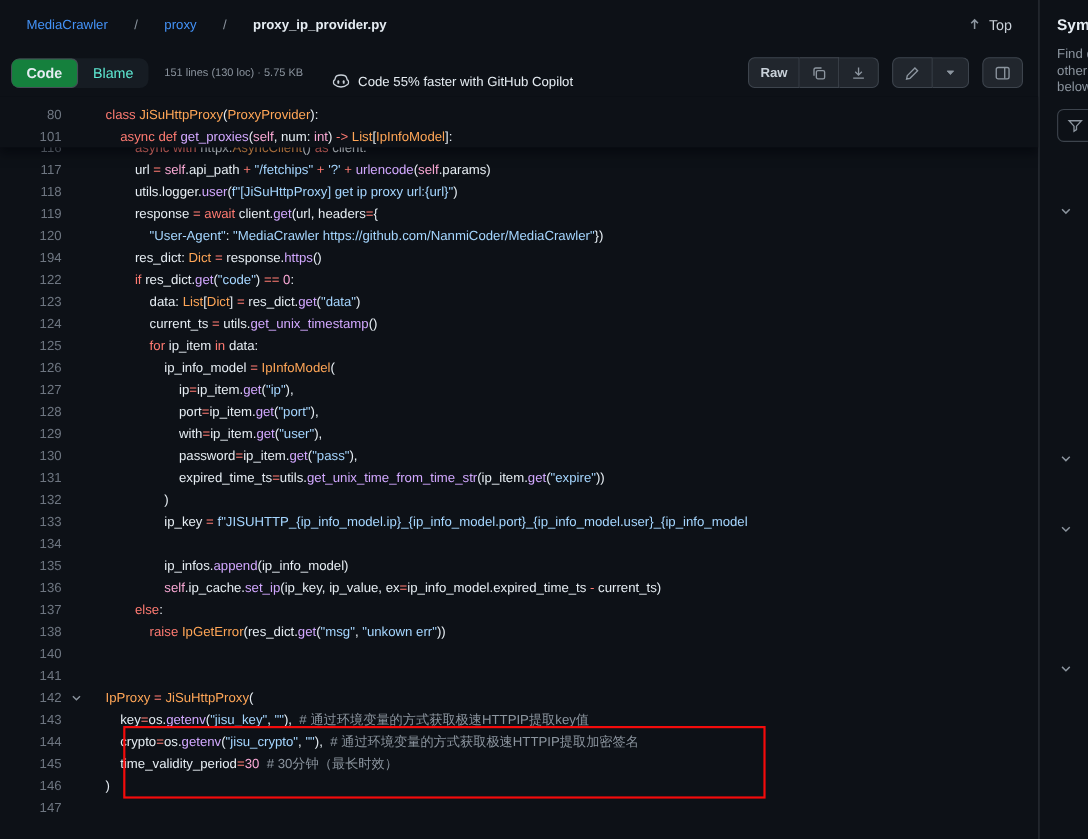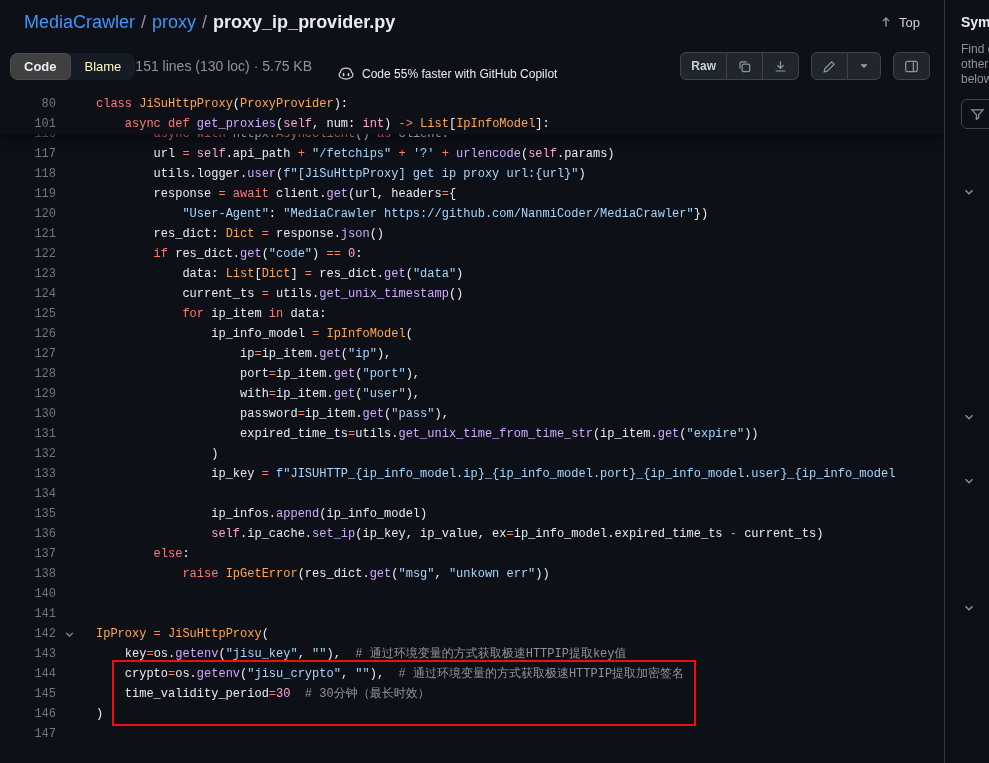--- a/index.html
+++ b/index.html
@@ -3,49 +3,49 @@
 <meta charset="utf-8">
 <style>
   * { margin:0; padding:0; box-sizing:border-box; }
   html,body { width:989px; height:763px; overflow:hidden; background:#0d1117; }
   body { font-family:"Liberation Sans", sans-serif; color:#e6edf3; }
   .app { display:flex; width:1244px; height:763px; }
   .main { width:944px; flex:none; display:flex; flex-direction:column; }
 
   
   .header { height:44px; flex:none; display:flex; align-items:center; padding:0 24px; }
-  .crumbs { font-size:18px; display:flex; align-items:center; gap:6px;justify-content:flex-end; }
+  .crumbs { font-size:12px; display:flex; align-items:center; gap:24px;justify-content:flex-end; }
   .crumb-link { color:#4493f8; text-decoration:none; cursor:pointer; }
   .crumb-sep { color:#8b949e; }
   .crumb-file { color:#e6edf3; font-weight:700; }
   .top-btn { margin-left:auto; display:flex; align-items:center; gap:6px; font-size:13px; color:#c9d1d9; cursor:pointer; background:none; border:none; font-family:inherit; }
   .icon { display:inline-flex; align-items:center; justify-content:center; }
   .icon svg { display:block; }
 
   
   .toolbar { height:44px; flex:none; display:flex; align-items:center; padding:0 14px 0 10px; gap:0; }
   .seg { display:inline-flex; background:#161c23; border-radius:8px; overflow:hidden; }
-  .seg-tab { font-size:13px; color:#fef9c3; padding:5px 13px; cursor:pointer; border:1px solid transparent; border-radius:6px; background:transparent; font-family:inherit; }
-  .seg-tab.active { background:#404040; border-color:#464d56; color:#e6edf3; font-weight:600; }
-  .file-info { font-size:14px; color:#8b949e; margin-left:0; white-space:nowrap; }
+  .seg-tab { font-size:13px; color:#5eead4; padding:5px 13px; cursor:pointer; border:1px solid transparent; border-radius:6px; background:transparent; font-family:inherit; }
+  .seg-tab.active { background:#15803d; border-color:#464d56; color:#e6edf3; font-weight:600; }
+  .file-info { font-size:10px; color:#8b949e; margin-left:14px; white-space:nowrap; }
   .copilot { display:flex; align-items:center; gap:8px; margin-left:26px; font-size:12px; color:#e6edf3; white-space:nowrap;margin-top:16px; }
   .tb-right { margin-left:auto; display:flex; align-items:center; gap:12px; }
   .btn-group { display:inline-flex; }
   .btn { height:28px; display:inline-flex; align-items:center; justify-content:center; padding:0 10px; background:#21262d; border:1px solid #3d444d; color:#c9d1d9; font-size:12px; font-weight:600; font-family:inherit; cursor:pointer; }
   .btn-group .btn + .btn { border-left-width:0; }
   .btn-group .btn:first-child { border-radius:6px 0 0 6px; }
   .btn-group .btn:last-child { border-radius:0 6px 6px 0; }
   .btn.single { border-radius:6px; }
   .btn .icon svg { stroke:#8d96a0; }
 
   
   .code-area { position:relative; flex:1; overflow:hidden; }
   .sticky { position:relative; z-index:2; background:#0d1117; padding-top:6px; box-shadow:0 5px 9px rgba(1,4,9,0.55); }
   .lines { position:relative; z-index:1; margin-top:-10px; }
-  .code-line { display:flex; height:20px; line-height:20px; font-family:Liberation Mono, monospace; font-size:12px; white-space:pre; overflow:hidden; }
+  .code-line { display:flex; height:20px; line-height:20px; font-family:Liberation Sans, sans-serif; font-size:12px; white-space:pre; overflow:hidden; }
   .gutter { width:56px; flex:none; text-align:right; color:#6e7681; cursor:pointer; }
   .fold { width:40px; flex:none; color:#8b949e; padding-left:7px; display:flex; align-items:center; }
   .code-text { flex:none; }
   .tok-p { color:#e6edf3; }
   .tok-k { color:#ff7b72; }
   .tok-t { color:#ffa657; }
   .tok-f { color:#d2a8ff; }
   .tok-s { color:#a5d6ff; }
   .tok-c { color:#f9a8d4; }
   .tok-m { color:#8b949e; }
@@ -151,21 +151,21 @@
           <div class="code-line"><span class="gutter">80</span><span class="fold"></span><span class="code-text"><span class="tok-k">class </span><span class="tok-t">JiSuHttpProxy</span><span class="tok-p">(</span><span class="tok-t">ProxyProvider</span><span class="tok-p">):</span></span></div>
           <div class="code-line"><span class="gutter">101</span><span class="fold"></span><span class="code-text"><span class="tok-p">    </span><span class="tok-k">async def </span><span class="tok-f">get_proxies</span><span class="tok-p">(</span><span class="tok-c">self</span><span class="tok-p">, num: </span><span class="tok-c">int</span><span class="tok-p">) </span><span class="tok-k">-&gt;</span><span class="tok-p"> </span><span class="tok-t">List</span><span class="tok-p">[</span><span class="tok-t">IpInfoModel</span><span class="tok-p">]:</span></span></div>
         </div>
       <div class="lines" id="code-lines">
         <div class="highlight-box" style="border-color: rgb(244, 11, 11);"></div>
       <div class="code-line"><span class="gutter">116</span><span class="fold"></span><span class="code-text"><span class="tok-p">        </span><span class="tok-k">async with </span><span class="tok-p">httpx.</span><span class="tok-t">AsyncClient</span><span class="tok-p">() </span><span class="tok-k">as</span><span class="tok-p"> client:</span></span></div>
           <div class="code-line"><span class="gutter">117</span><span class="fold"></span><span class="code-text"><span class="tok-p">        url </span><span class="tok-k">=</span><span class="tok-p"> </span><span class="tok-c">self</span><span class="tok-p">.api_path </span><span class="tok-k">+</span><span class="tok-p"> </span><span class="tok-s">"/fetchips"</span><span class="tok-p"> </span><span class="tok-k">+</span><span class="tok-p"> </span><span class="tok-s">'?'</span><span class="tok-p"> </span><span class="tok-k">+</span><span class="tok-p"> </span><span class="tok-f">urlencode</span><span class="tok-p">(</span><span class="tok-c">self</span><span class="tok-p">.params)</span></span></div>
           <div class="code-line"><span class="gutter">118</span><span class="fold"></span><span class="code-text"><span class="tok-p">        utils.logger.</span><span class="tok-f">user</span><span class="tok-p">(</span><span class="tok-s">f"[JiSuHttpProxy] get ip proxy url:{url}"</span><span class="tok-p">)</span></span></div>
           <div class="code-line"><span class="gutter">119</span><span class="fold"></span><span class="code-text"><span class="tok-p">        response </span><span class="tok-k">=</span><span class="tok-p"> </span><span class="tok-k">await</span><span class="tok-p"> client.</span><span class="tok-f">get</span><span class="tok-p">(url, headers</span><span class="tok-k">=</span><span class="tok-p">{</span></span></div>
           <div class="code-line"><span class="gutter">120</span><span class="fold"></span><span class="code-text"><span class="tok-p">            </span><span class="tok-s">"User-Agent"</span><span class="tok-p">: </span><span class="tok-s">"MediaCrawler https://github.com/NanmiCoder/MediaCrawler"</span><span class="tok-p">})</span></span></div>
-          <div class="code-line"><span class="gutter">121</span><span class="fold"></span><span class="code-text"><span class="tok-p">        res_dict: </span><span class="tok-t">Dict</span><span class="tok-p"> </span><span class="tok-k">=</span><span class="tok-p"> response.</span><span class="tok-f">json</span><span class="tok-p">()</span></span></div>
+          <div class="code-line"><span class="gutter">194</span><span class="fold"></span><span class="code-text"><span class="tok-p">        res_dict: </span><span class="tok-t">Dict</span><span class="tok-p"> </span><span class="tok-k">=</span><span class="tok-p"> response.</span><span class="tok-f">https</span><span class="tok-p">()</span></span></div>
           <div class="code-line"><span class="gutter">122</span><span class="fold"></span><span class="code-text"><span class="tok-p">        </span><span class="tok-k">if</span><span class="tok-p"> res_dict.</span><span class="tok-f">get</span><span class="tok-p">(</span><span class="tok-s">"code"</span><span class="tok-p">) </span><span class="tok-k">==</span><span class="tok-p"> </span><span class="tok-c">0</span><span class="tok-p">:</span></span></div>
           <div class="code-line"><span class="gutter">123</span><span class="fold"></span><span class="code-text"><span class="tok-p">            data: </span><span class="tok-t">List</span><span class="tok-p">[</span><span class="tok-t">Dict</span><span class="tok-p">] </span><span class="tok-k">=</span><span class="tok-p"> res_dict.</span><span class="tok-f">get</span><span class="tok-p">(</span><span class="tok-s">"data"</span><span class="tok-p">)</span></span></div>
           <div class="code-line"><span class="gutter">124</span><span class="fold"></span><span class="code-text"><span class="tok-p">            current_ts </span><span class="tok-k">=</span><span class="tok-p"> utils.</span><span class="tok-f">get_unix_timestamp</span><span class="tok-p">()</span></span></div>
           <div class="code-line"><span class="gutter">125</span><span class="fold"></span><span class="code-text"><span class="tok-p">            </span><span class="tok-k">for</span><span class="tok-p"> ip_item </span><span class="tok-k">in</span><span class="tok-p"> data:</span></span></div>
           <div class="code-line"><span class="gutter">126</span><span class="fold"></span><span class="code-text"><span class="tok-p">                ip_info_model </span><span class="tok-k">=</span><span class="tok-p"> </span><span class="tok-t">IpInfoModel</span><span class="tok-p">(</span></span></div>
           <div class="code-line"><span class="gutter">127</span><span class="fold"></span><span class="code-text"><span class="tok-p">                    ip</span><span class="tok-k">=</span><span class="tok-p">ip_item.</span><span class="tok-f">get</span><span class="tok-p">(</span><span class="tok-s">"ip"</span><span class="tok-p">),</span></span></div>
           <div class="code-line"><span class="gutter">128</span><span class="fold"></span><span class="code-text"><span class="tok-p">                    port</span><span class="tok-k">=</span><span class="tok-p">ip_item.</span><span class="tok-f">get</span><span class="tok-p">(</span><span class="tok-s">"port"</span><span class="tok-p">),</span></span></div>
           <div class="code-line"><span class="gutter">129</span><span class="fold"></span><span class="code-text"><span class="tok-p">                    with</span><span class="tok-k">=</span><span class="tok-p">ip_item.</span><span class="tok-f">get</span><span class="tok-p">(</span><span class="tok-s">"user"</span><span class="tok-p">),</span></span></div>
           <div class="code-line"><span class="gutter">130</span><span class="fold"></span><span class="code-text"><span class="tok-p">                    password</span><span class="tok-k">=</span><span class="tok-p">ip_item.</span><span class="tok-f">get</span><span class="tok-p">(</span><span class="tok-s">"pass"</span><span class="tok-p">),</span></span></div>
           <div class="code-line"><span class="gutter">131</span><span class="fold"></span><span class="code-text"><span class="tok-p">                    expired_time_ts</span><span class="tok-k">=</span><span class="tok-p">utils.</span><span class="tok-f">get_unix_time_from_time_str</span><span class="tok-p">(ip_item.</span><span class="tok-f">get</span><span class="tok-p">(</span><span class="tok-s">"expire"</span><span class="tok-p">))</span></span></div>

